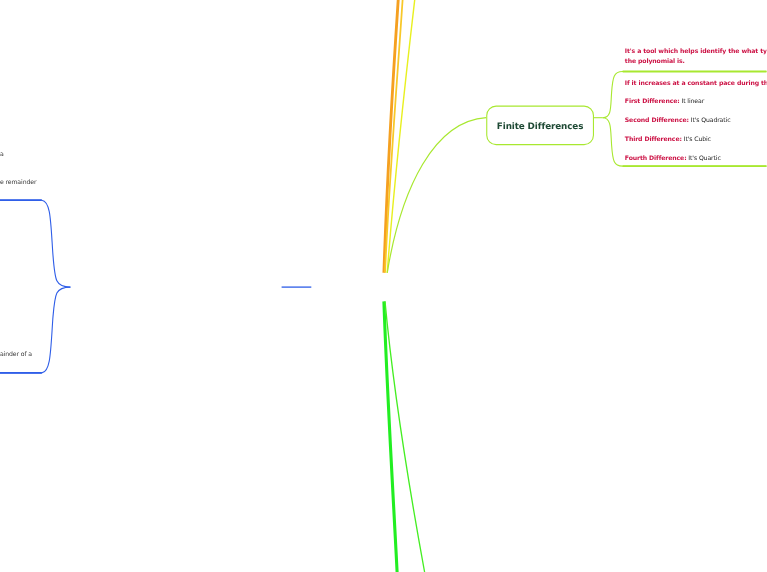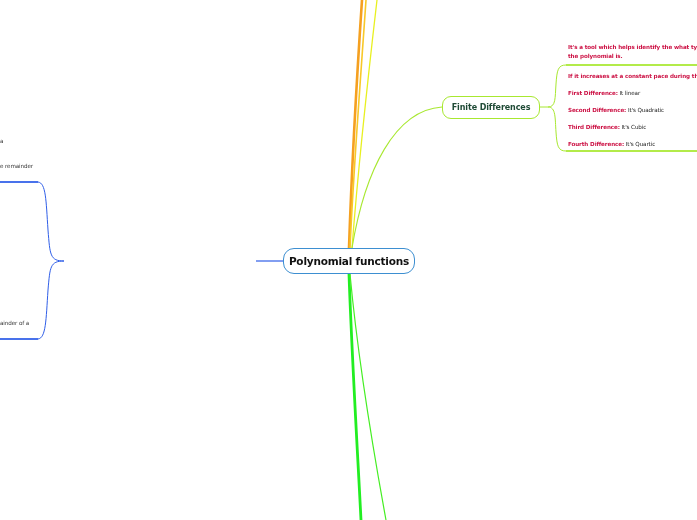--- a/index.html
+++ b/index.html
@@ -18,21 +18,21 @@
       left: 283px; top: 248px; width: 132px; height: 26px;
       border: 1.5px solid #3d8fd1; border-radius: 11px;
       font-size: 10.5px; color: #111; letter-spacing: -0.2px;
     }
     .node-remainder {
       left: 64px; top: 250px; width: 192px; height: 22px;
       border: 1.5px solid #2f5ee8; border-radius: 9px;
       font-size: 8px; color: #1f4a35; letter-spacing: -0.2px;
     }
     .node-finite {
-      left: 442px; top: 96px; width: 98px; height: 23px;
+      left: 442px; top: 96px; width: 98px; height: 36px;
       border: 1.5px solid #a8e830; border-radius: 9px;
       font-size: 8px; color: #1f4a35; letter-spacing: -0.1px;
     }
     .leaf {
       position: absolute; font-size: 5.6px; white-space: nowrap; color: #222;
       letter-spacing: -0.1px; line-height: 8px;
     }
     .leaf .k { color: #cc1144; font-weight: bold; }
     .leaf.red { color: #cc1144; font-weight: bold; }
     .leaf-left { color: #333; }
@@ -60,23 +60,20 @@
     <path d="M64 261 C 50 261, 50 267, 48 290 C 46 320, 46 338, 38 339 L 0 339" stroke="#2f5ee8" stroke-width="1" fill="none"></path>
     <path d="M0 339 L 38 339" stroke="#2f5ee8" stroke-width="1.6" fill="none"></path>
 
     <path d="M540 107 L 548 107" stroke="#a8e830" stroke-width="1" fill="none"></path>
     <path d="M548 107 C 556 107, 555 98, 556 84 C 557 70, 558 65, 566 65 L 697 65" stroke="#a8e830" stroke-width="1" fill="none"></path>
     <path d="M548 107 C 556 107, 555 118, 556 132 C 557 146, 558 151, 566 151 L 697 151" stroke="#a8e830" stroke-width="1" fill="none"></path>
     <path d="M566 65 L 697 65" stroke="#a8e830" stroke-width="1.6" fill="none"></path>
     <path d="M566 151 L 697 151" stroke="#a8e830" stroke-width="1.6" fill="none"></path>
   </svg>
 
-  <div class="node node-central">
-    <span>Polynomial functions</span>
-  </div>
 
   <div class="leaf leaf-left" style="left:0px; top:137px;">a</div>
   <div class="leaf leaf-left" style="left:0px; top:162px;">e remainder</div>
   <div class="leaf leaf-left" style="left:0px; top:319px;">ainder of a</div>
 
   <div class="node node-finite">
     <span>Finite Differences</span>
   </div>
 
   <div class="leaf red" style="left:568px; top:43px;">It's a tool which helps identify the what typ</div>

